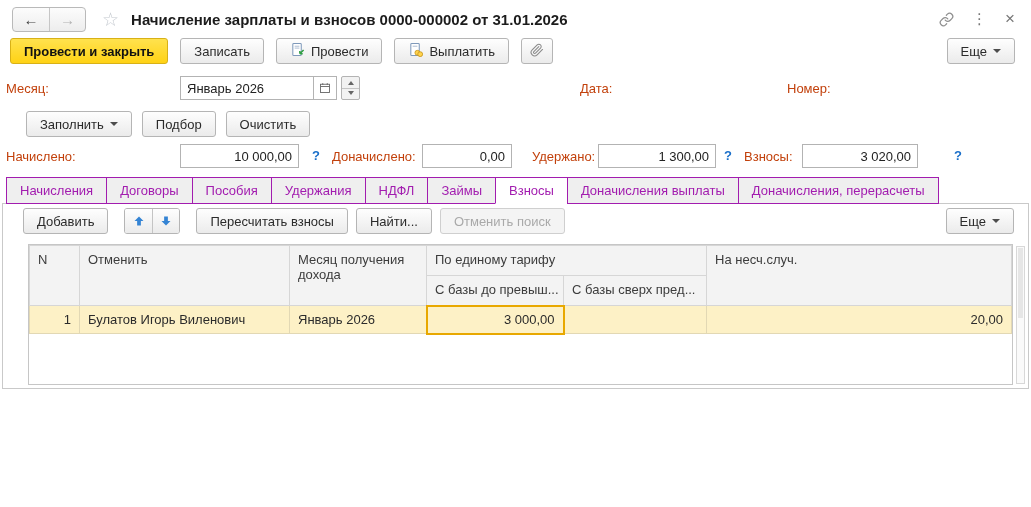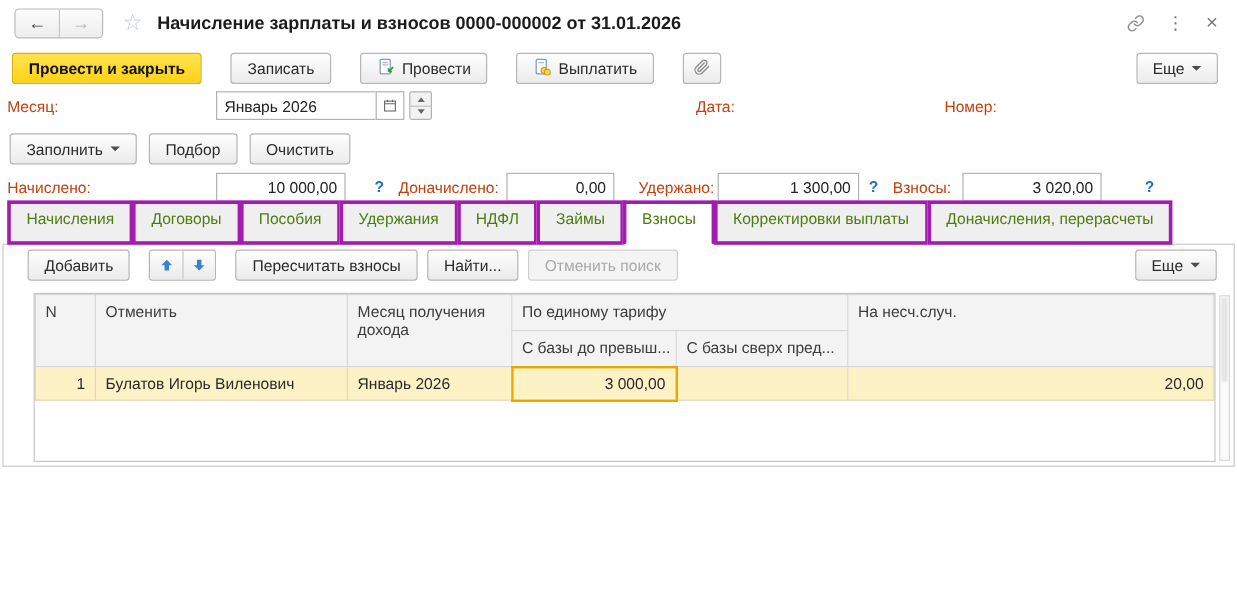--- a/index.html
+++ b/index.html
@@ -15,21 +15,21 @@
     font-size:15px; color:#3d3d3d; border:none; background:transparent; cursor:pointer; }
   .navbtn + .navbtn { border-left:1px solid #c6c6c6; color:#b3b3b3; }
   .star { margin-left:16px; font-size:19px; color:#c5cad0; line-height:1; }
   .doc-title { margin-left:12px; font-size:15px; font-weight:bold; color:#1c1c1c; white-space:nowrap; }
   .tb-right { margin-left:auto; display:flex; align-items:center; gap:18px; padding-right:4px; }
   .tb-ico { color:#8a8a8a; display:flex; align-items:center; cursor:pointer; }
   .kebab { font-size:15px; color:#777; letter-spacing:0; }
   .closex { font-size:17px; color:#777; }
 
   
-  .cmdbar { height:32px; display:flex; align-items:flex-end; gap:24px; padding:0 10px; }
+  .cmdbar { height:32px; display:flex; align-items:flex-start; gap:12px; padding:0 10px; }
   .btn { display:inline-flex; align-items:center; justify-content:center; gap:6px; height:26px;
     padding:0 13px; background:linear-gradient(#fefefe,#ebebeb); border:1px solid #b5b5b5;
     border-radius:3px; font-size:13px; color:#2b2b2b; cursor:pointer; white-space:nowrap; }
   .btn.primary { background:linear-gradient(#ffe24e,#ffd215); border-color:#d8b117; font-weight:bold; color:#111; }
   .btn.icon-only { width:32px; padding:0; }
   .btn.disabled { color:#a9a9a9; background:#f4f4f4; border-color:#cfcfcf; cursor:default; }
   .caret { width:0; height:0; border:4px solid transparent; border-top:4px solid #4d4d4d;
     margin-top:4px; display:inline-block; }
   .spacer { flex:1; }
 
@@ -48,31 +48,31 @@
     border:1px solid #b3b3b3; border-radius:2px; overflow:hidden; background:#f2f2f2; }
   .spin-half { flex:1; display:flex; align-items:center; justify-content:center; cursor:pointer; }
   .spin-half + .spin-half { border-top:1px solid #c4c4c4; }
   .tri-up { width:0; height:0; border:3px solid transparent; border-bottom:4px solid #666; margin-top:-2px;}
   .tri-dn { width:0; height:0; border:3px solid transparent; border-top:4px solid #666; margin-bottom:-2px;}
   .dd-tri { width:0; height:0; border:4px solid transparent; border-top:5px solid #555; margin-top:5px; }
   .sq-btn { position:absolute; top:0; width:24px; height:24px; border:1px solid #b3b3b3; border-radius:2px;
     background:#fff; display:flex; align-items:center; justify-content:center; cursor:pointer; }
 
   
-  .actrow { margin-top:8px; height:28px; display:flex; gap:10px; padding-left:8px; align-items:center; }
+  .actrow { margin-top:8px; height:28px; display:flex; gap:10px; padding-left:26px; align-items:center; }
 
   
   .row-totals { margin-top:6px; }
   .num { text-align:right; }
   .help { position:absolute; top:4px; color:#1a6fc9; font-weight:bold; cursor:pointer; }
 
   
   .tabs { margin-top:6px; display:flex; align-items:flex-end; padding-left:6px; height:28px; position:relative; z-index:2; }
-  .tab { height:37px; line-height:25px; padding:0 13px; border:3px solid #a21caf; background:#efefef;
-    color:#4d7c0f; margin-right:-1px; cursor:pointer; white-space:nowrap; }
+  .tab { height:27px; line-height:25px; padding:0 13px; border:1px solid #a21caf; background:#efefef;
+    color:#a21caf; margin-right:-1px; cursor:pointer; white-space:nowrap; }
   .tab.active { background:#fff; border-bottom:1px solid #fff; font-weight:normal; }
 
   
   .panel { position:relative; margin:-1px 2px 0 2px; border:1px solid #c9c9c9; height:186px; background:#fff; z-index:1; }
   .grid-toolbar { position:absolute; top:4px; left:20px; right:14px; display:flex; align-items:center; gap:8px; }
   .updown { display:inline-flex; border:1px solid #b5b5b5; border-radius:3px; overflow:hidden; margin:0 8px; }
   .ud-btn { width:27px; height:24px; display:flex; align-items:center; justify-content:center;
     background:linear-gradient(#fefefe,#ebebeb); border:none; cursor:pointer; }
   .ud-btn + .ud-btn { border-left:1px solid #c4c4c4; }
 
@@ -181,41 +181,41 @@
     <button class="btn">
       <span>Заполнить</span>
       <span class="caret"></span>
     </button>
     <button class="btn">Подбор</button>
     <button class="btn">Очистить</button>
   </div>
 
   <div class="frow row-totals">
     <span class="lbl" style="left:6px">Начислено:</span>
-    <input class="tfield num" style="position: absolute; left: 180px; width: 108px;" value="10 000,00">
+    <input class="tfield num" style="position: absolute; left: 180px; width: 119px;" value="10 000,00">
     <span class="help" style="left:312px">?</span>
     <span class="lbl" style="left:332px">Доначислено:</span>
     <input class="tfield num" style="position: absolute; left: 422px; width: 90px;" value="0,00">
     <span class="lbl" style="left:532px">Удержано:</span>
     <input class="tfield num" style="position: absolute; left: 598px; width: 118px;" value="1 300,00">
     <span class="help" style="left:724px">?</span>
     <span class="lbl" style="left:744px">Взносы:</span>
     <input class="tfield num" style="position: absolute; left: 802px; width: 116px;" value="3 020,00">
     <span class="help" style="left:954px">?</span>
   </div>
 
   <div class="tabs">
     <div class="tab">Начисления</div>
     <div class="tab">Договоры</div>
     <div class="tab">Пособия</div>
     <div class="tab">Удержания</div>
     <div class="tab">НДФЛ</div>
     <div class="tab">Займы</div>
     <div class="tab active">Взносы</div>
-    <div class="tab">Корректировки выплаты</div>
+    <div class="tab">Доначисления выплаты</div>
     <div class="tab">Доначисления, перерасчеты</div>
   </div>
 
   <div class="panel">
 
     <div class="grid-toolbar">
       <button class="btn">Добавить</button>
       <span class="updown">
         <button class="ud-btn">
           <svg width="12" height="12" viewBox="0 0 16 16">

